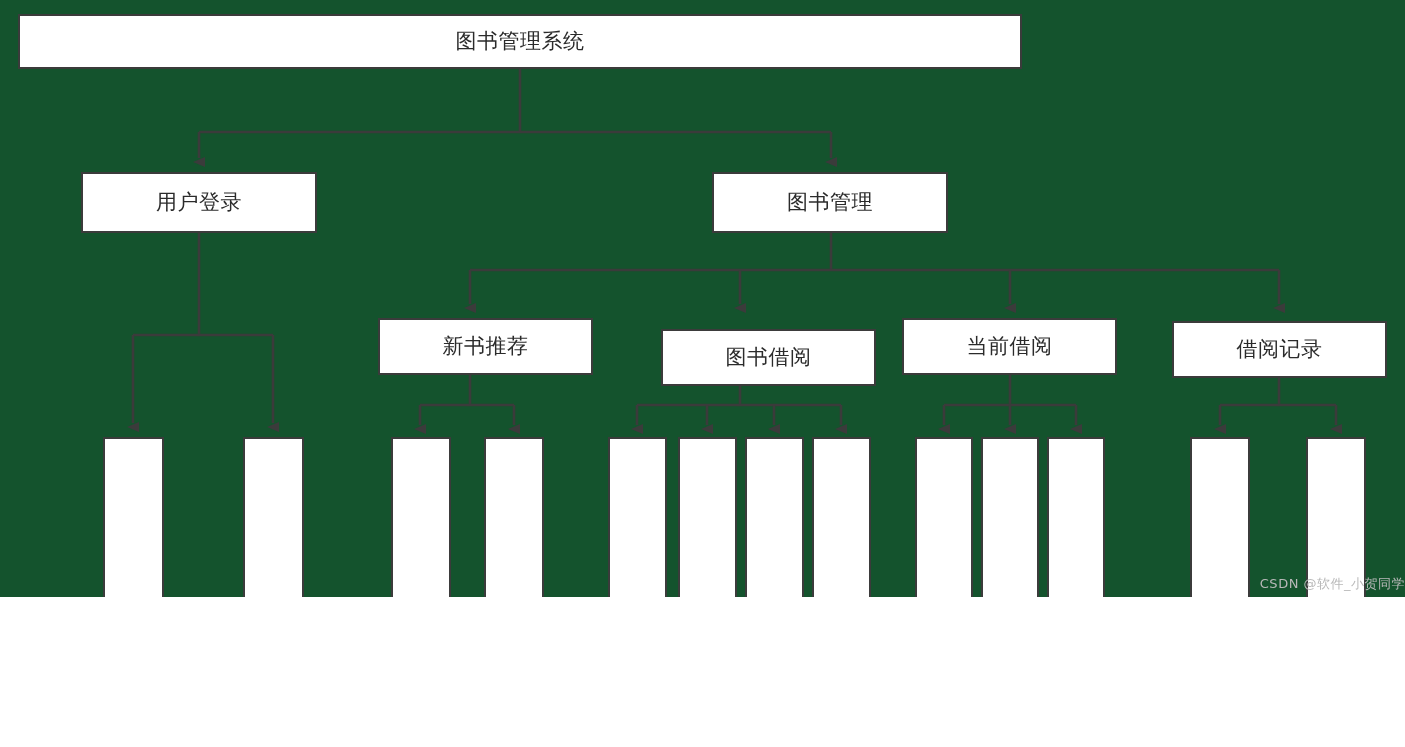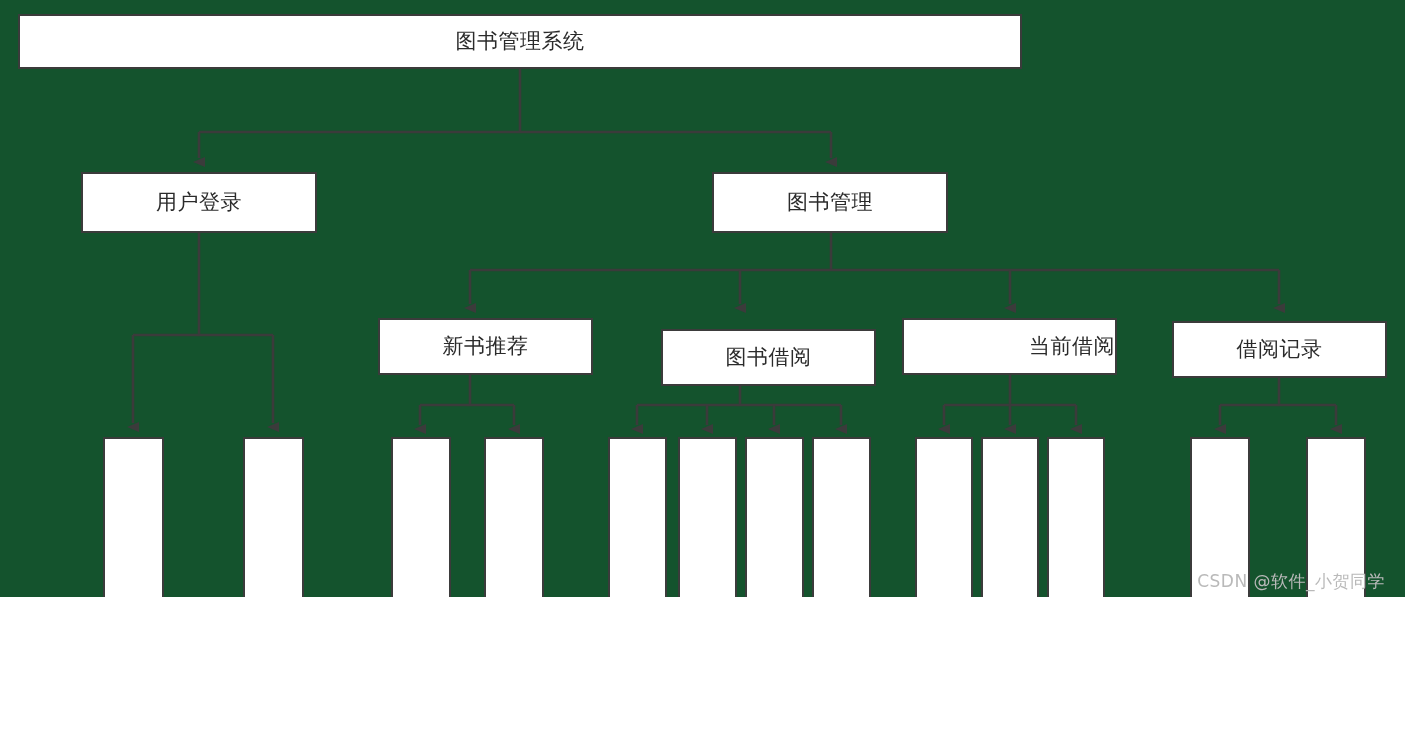--- a/index.html
+++ b/index.html
@@ -55,23 +55,23 @@
     padding-top: 52px;
   }
   .node.vert.mid {
     padding-top: 26px;
   }
   .node-label {
     display: block;
   }
   #watermark {
     position: absolute;
-    right: 20px;
+    right: 0;
     bottom: 4px;
-    font-size: 17px;
+    font-size: 13px;
     color: #b9b9b9;
     letter-spacing: 0.5px;
     white-space: nowrap;
   }
 </style>
 </head>
 <body>
 
 <div id="canvas">
 
@@ -136,21 +136,21 @@
   <div class="node horiz" style="left:712px; top:172px; width:236px; height:61px;">
     <span class="node-label">图书管理</span>
   </div>
 
   <div class="node horiz" style="left:363px; top:318px; width:215px; height:57px;margin-left:15px;">
     <span class="node-label">新书推荐</span>
   </div>
   <div class="node horiz" style="left:633px; top:329px; width:215px; height:57px;margin-left:28px;">
     <span class="node-label">图书借阅</span>
   </div>
-  <div class="node horiz" style="left:902px; top:318px; width:215px; height:57px;justify-content:flex-end;">
+  <div class="node horiz" style="left:902px; top:318px; width:215px; height:57px;">
     <span class="node-label">当前借阅</span>
   </div>
   <div class="node horiz" style="left:1172px; top:321px; width:215px; height:57px;">
     <span class="node-label">借阅记录</span>
   </div>
 
   <div class="node vert tall" style="left:103px; top:437px; width:61px; height:297px;">
     <span class="node-label">用户登录</span>
   </div>
   <div class="node vert tall" style="left:243px; top:437px; width:61px; height:297px;">

